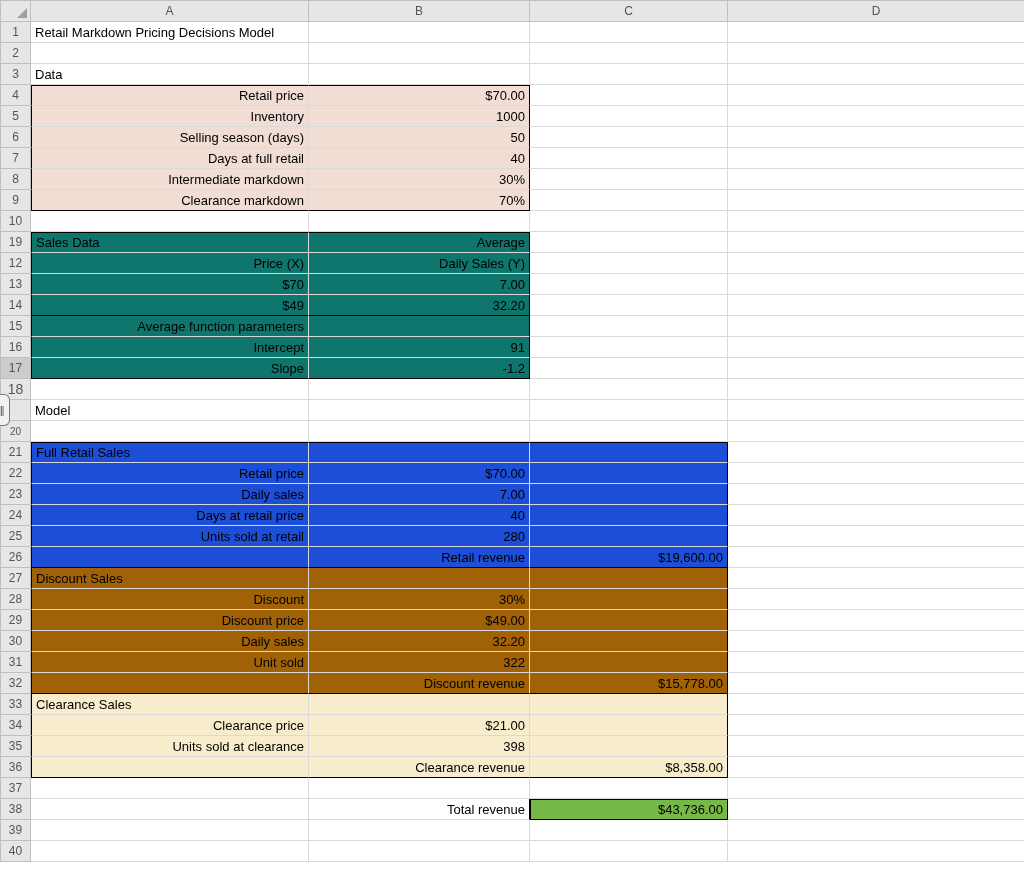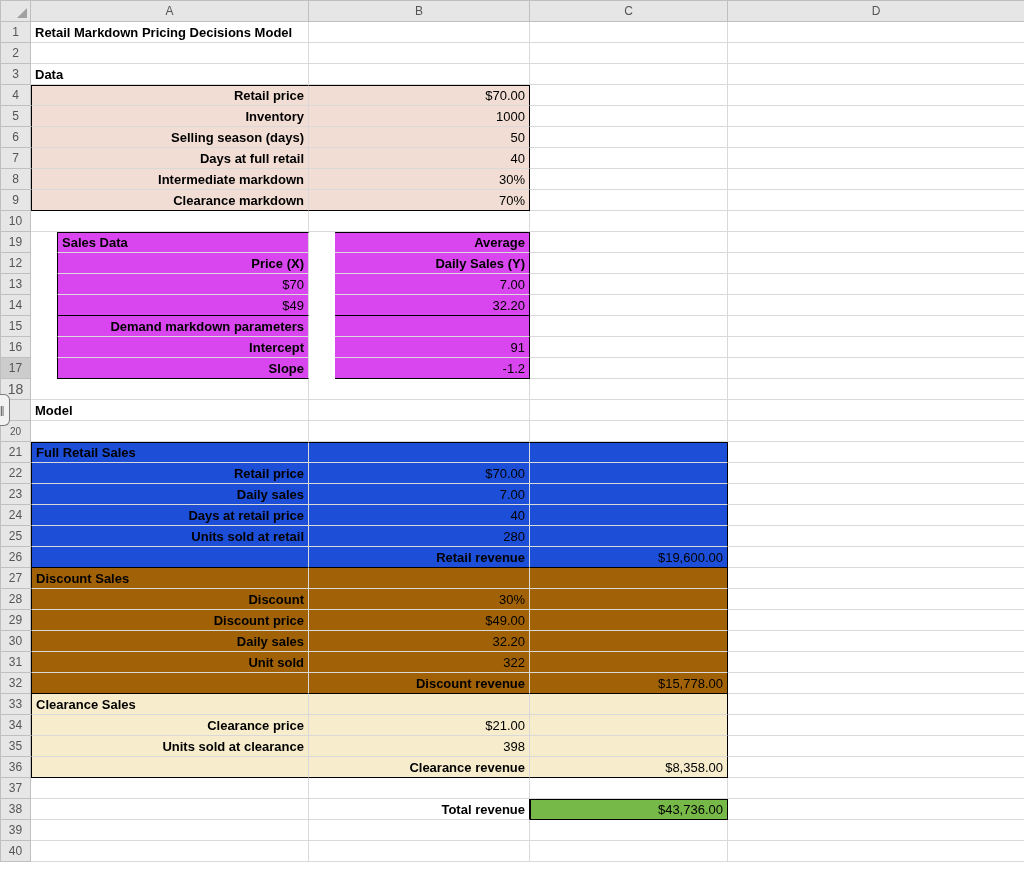--- a/index.html
+++ b/index.html
@@ -48,25 +48,25 @@
     border-bottom: 1px solid #d9d9d9;
     padding: 0 4px;
     display: flex;
     align-items: center;
     overflow: hidden;
     white-space: nowrap;
     background: #fff;
   }
   .t-left { justify-content: flex-start; }
   .t-right { justify-content: flex-end; }
-  .bold { font-weight: bold; }
+  .bold { font-weight: normal; }
 
   
   .peach  { background: #f1ddd3; }
-  .green  { background: #d946ef; margin-left: 26px; }
+  .green  { background: #0f766e; }
   .blue   { background: #1d4ed8; }
   .grey   { background: #a16207; }
   .cream  { background: #f7edcd; }
   .lime   { background: #76b948; }
 
   
   .bt { border-top: 1px solid #000; }
   .bb { border-bottom: 1px solid #000; }
   .bl-k { border-left: 1px solid #000; }
   .br-k { border-right: 1px solid #000; }
@@ -186,21 +186,21 @@
   <div class="cell"></div>
   <div class="cell"></div>
 
   <div class="row-head">14</div>
   <div class="cell green t-right bl-k bb">$49</div>
   <div class="cell green t-right br-k bb">32.20</div>
   <div class="cell"></div>
   <div class="cell"></div>
 
   <div class="row-head">15</div>
-  <div class="cell green bold t-right bl-k">Demand markdown parameters</div>
+  <div class="cell green bold t-right bl-k">Average function parameters</div>
   <div class="cell green br-k"></div>
   <div class="cell"></div>
   <div class="cell"></div>
 
   <div class="row-head">16</div>
   <div class="cell green bold t-right bl-k">Intercept</div>
   <div class="cell green t-right br-k">91</div>
   <div class="cell"></div>
   <div class="cell"></div>
 

